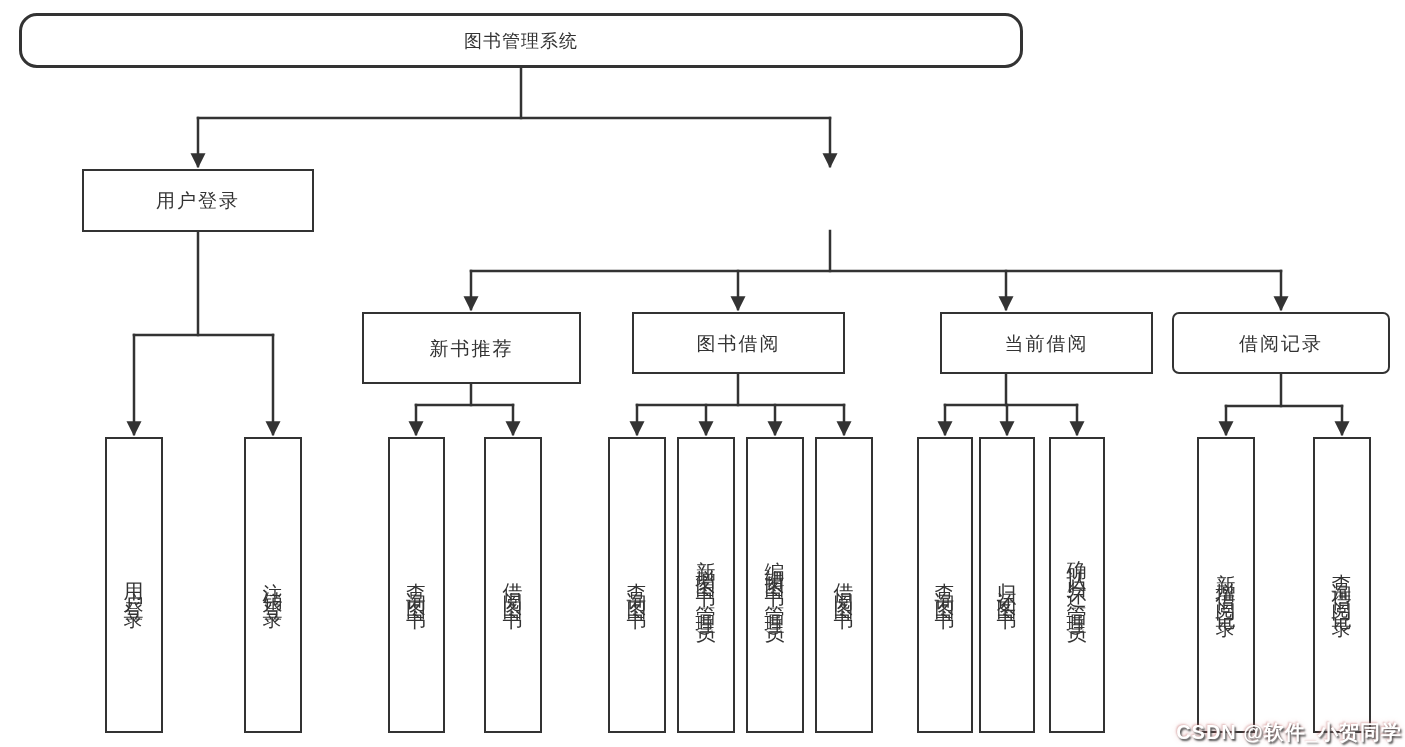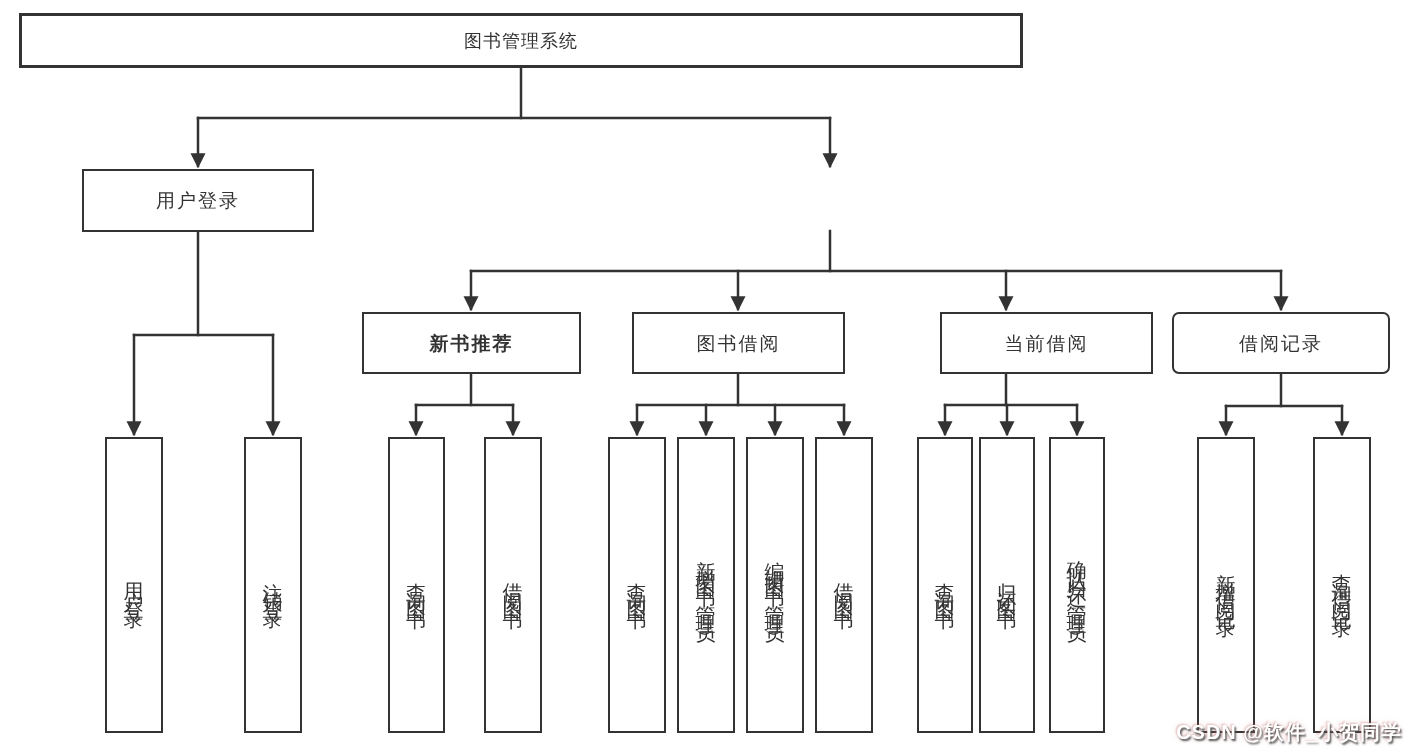--- a/index.html
+++ b/index.html
@@ -17,21 +17,21 @@
     border:2.5px solid #333333;
     background:#ffffff;
     color:#333333;
     display:flex;
     align-items:center;
     justify-content:center;
     z-index:2;
     text-align:center;
   }
   .node.h{font-size:19px;letter-spacing:2px;line-height:1;}
-  .node.root{border-width:3px;font-size:18px;letter-spacing:1px;}
+  .node.root{border-width:3px;font-size:18px;letter-spacing:1px;border-radius:18px;}
   .node.v{
     writing-mode:vertical-lr;
     top:437px;height:296px;
     font-size:20px;
     letter-spacing:9px;
     line-height:1;
   }
   .watermark{
     position:absolute;
     right:3px;bottom:1px;
@@ -100,21 +100,21 @@
       <path d="M1226 406 H1342"></path>
       <path d="M1226 406 V434" marker-end="url(#arw)"></path>
       <path d="M1342 406 V434" marker-end="url(#arw)"></path>
     </g>
   </svg>
 
   <div class="node h root" style="left:19px;top:13px;width:1004px;height:55px;">图书管理系统</div>
 
   <div class="node h" style="left:82px;top:169px;width:232px;height:63px;">用户登录</div>
 
-  <div class="node h" style="left:362px;top:312px;width:219px;height:62px;font-weight:bold;">新书推荐</div>
+  <div class="node h" style="left:362px;top:312px;width:219px;height:72px;">新书推荐</div>
   <div class="node h" style="left:632px;top:312px;width:213px;height:62px;">图书借阅</div>
   <div class="node h" style="left:940px;top:312px;width:213px;height:62px;">当前借阅</div>
   <div class="node h" style="left:1172px;top:312px;width:218px;height:62px;border-radius:7px;">借阅记录</div>
 
   <div class="node v" style="left:105px;width:58px;">用户登录</div>
   <div class="node v" style="left:244px;width:58px;">注销登录</div>
 
   <div class="node v" style="left:388px;width:57px;">查询图书</div>
   <div class="node v" style="left:484px;width:58px;">借阅图书</div>
 

